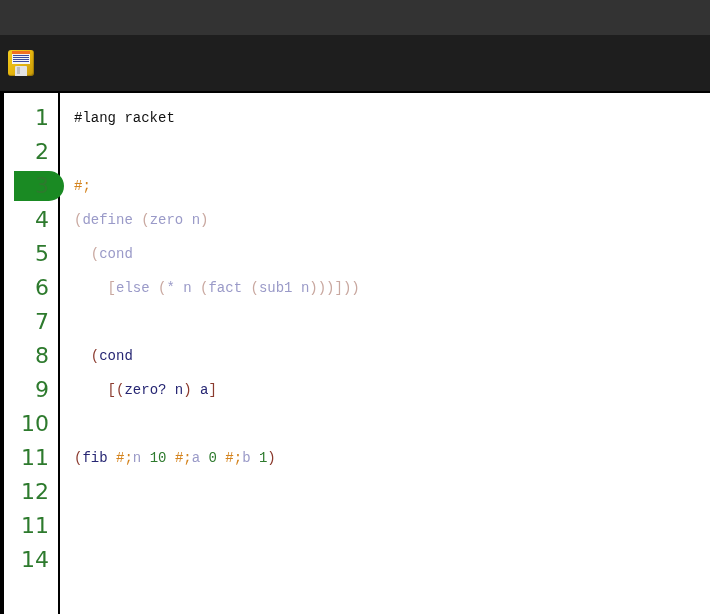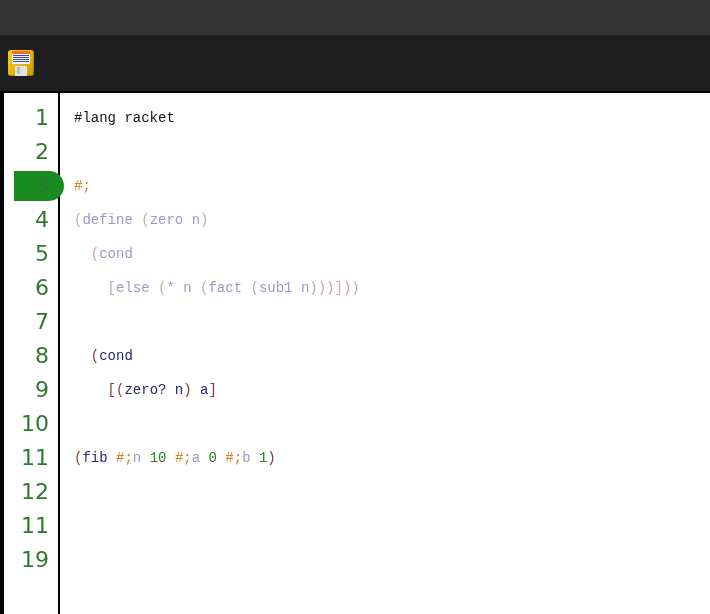--- a/index.html
+++ b/index.html
@@ -203,21 +203,21 @@
         <div class="ln"><span class="num">4</span></div>
         <div class="ln"><span class="num">5</span></div>
         <div class="ln"><span class="num">6</span></div>
         <div class="ln"><span class="num">7</span></div>
         <div class="ln"><span class="num">8</span></div>
         <div class="ln"><span class="num">9</span></div>
         <div class="ln"><span class="num">10</span></div>
         <div class="ln"><span class="num">11</span></div>
         <div class="ln"><span class="num">12</span></div>
         <div class="ln"><span class="num">11</span></div>
-        <div class="ln"><span class="num">19</span></div>
+        <div class="ln"><span class="num">14</span></div>
       </div>
     <div class="code-pane" id="codepane">
         <div class="cl"><span class="plain">#lang racket</span></div>
         <div class="cl">&nbsp;</div>
         <div class="cl"><span class="hash">#;</span></div>
         <div class="cl"><span class="f-paren">(</span><span class="f-ident">define</span><span class="f-ident"> </span><span class="f-paren">(</span><span class="f-ident">zero n</span><span class="f-paren">)</span></div>
         <div class="cl"><span class="f-ident">  </span><span class="f-paren">(</span><span class="f-ident">cond</span></div>
         <div class="cl"><span class="f-ident">    </span><span class="f-paren">[</span><span class="f-ident">else</span><span class="f-paren"> (</span><span class="f-ident">* n</span><span class="f-paren"> (</span><span class="f-ident">fact</span><span class="f-paren"> (</span><span class="f-ident">sub1 n</span><span class="f-paren">)))]))</span></div>
         <div class="cl">&nbsp;</div>
         <div class="cl"><span class="ident">  </span><span class="paren">(</span><span class="ident">cond</span></div>

